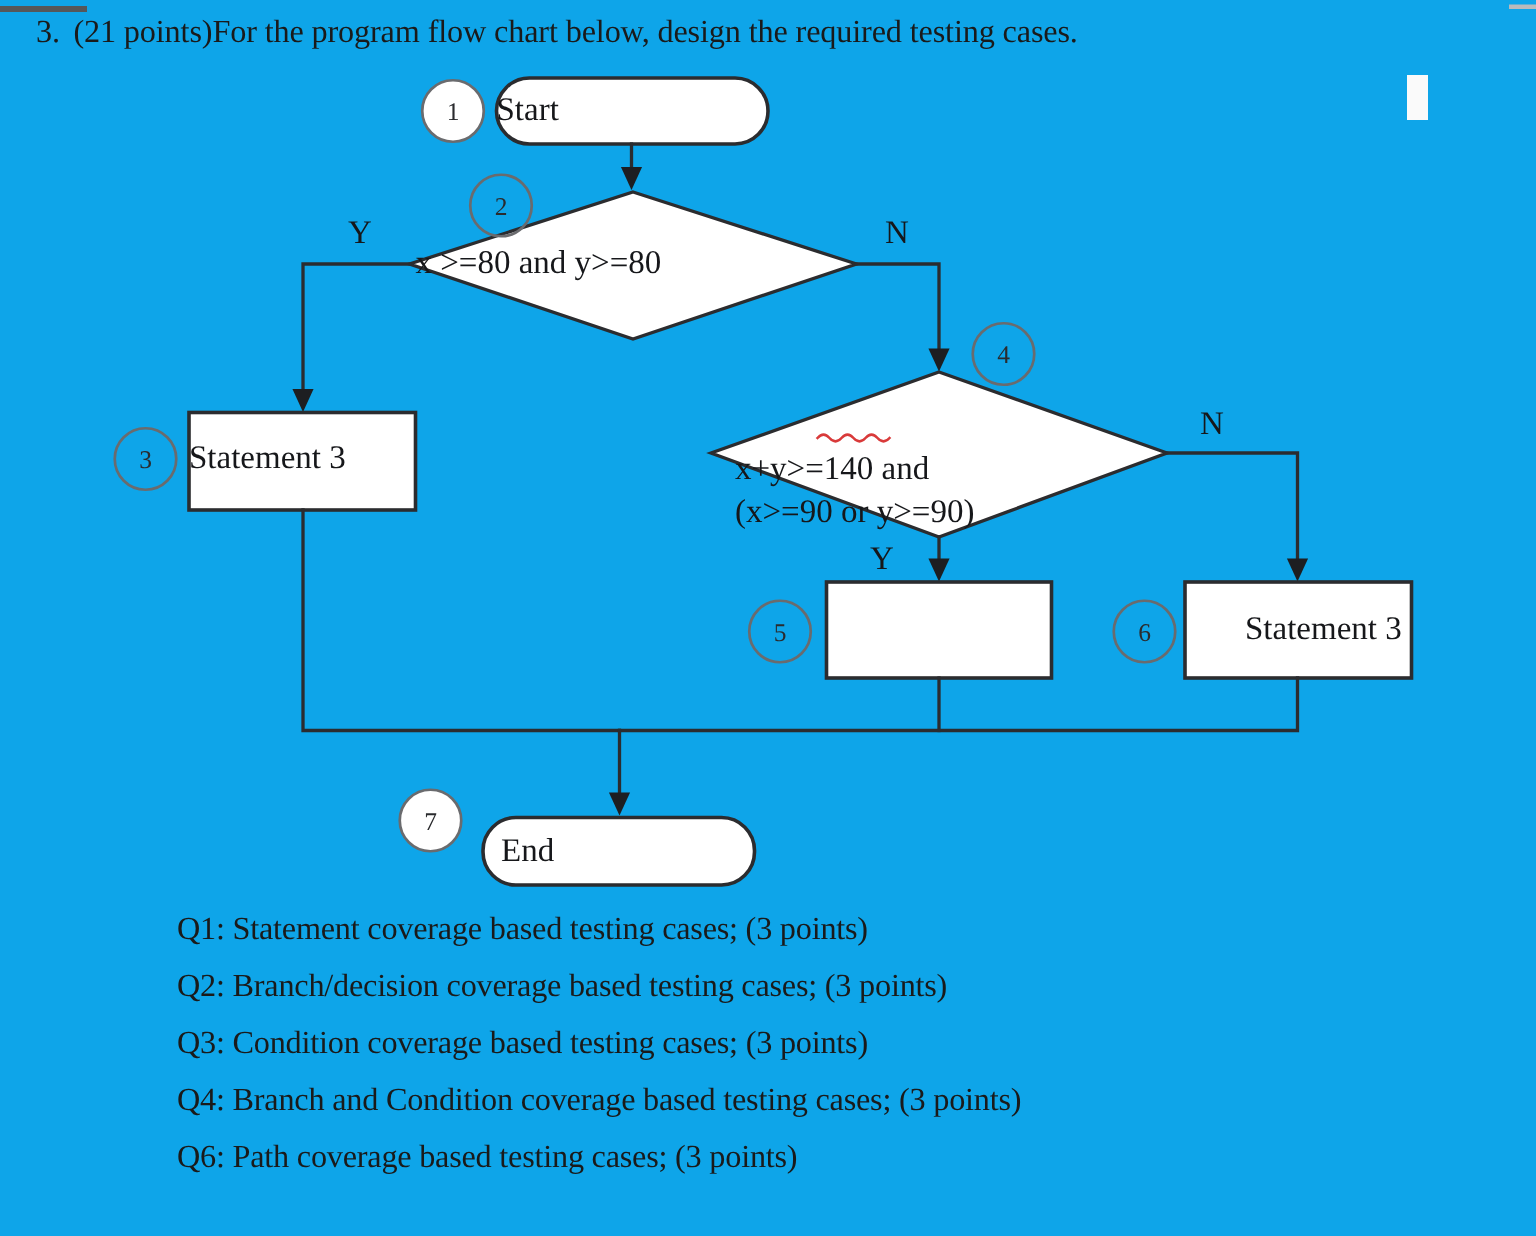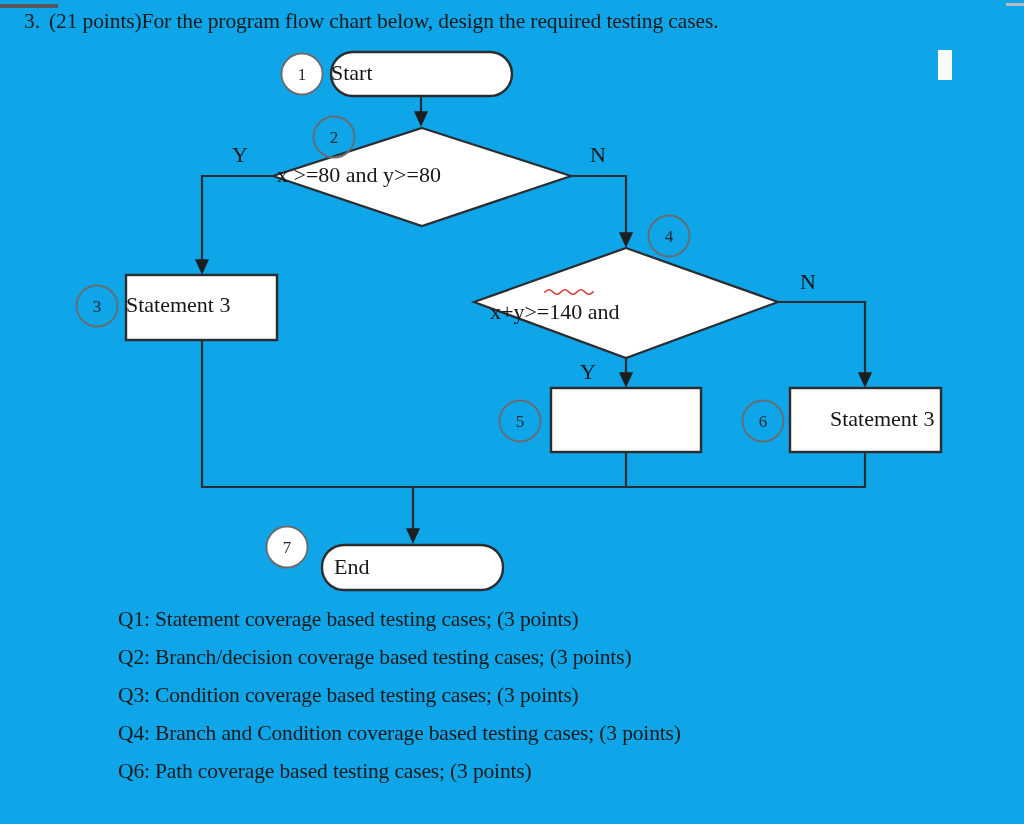--- a/index.html
+++ b/index.html
@@ -170,20 +170,21 @@
     </svg>
 
     <div class="node-label" style="left:331px; top:20px; width:181px;">Start</div>
 
     <div class="node-label" style="left:277px; top:122px; width:290px;">x &gt;=80 and y&gt;=80</div>
 
     <div class="node-label" style="left:126px; top:252px; width:151px;">Statement 3</div>
 
     <div class="node-label" style="left:490px; top:225px; width:272px;margin-top:32px;">
       <span class="cond-line">x+y&gt;=140 and</span>
+      <span class="cond-line">(x&gt;=90 or y&gt;=90)</span>
     </div>
 
 
     <div class="node-label" style="left:790px; top:366px; width:151px;margin-left:40px;">Statement 3</div>
 
     <div class="node-label" style="left:334px; top:514px; width:181px;">End</div>
 
     <div class="marker-label" style="left:292px; top:26px; width:20px;">1</div>
     <div class="marker-label" style="left:324px; top:89px; width:20px;">2</div>
     <div class="marker-label" style="left:87px; top:258px; width:20px;">3</div>

